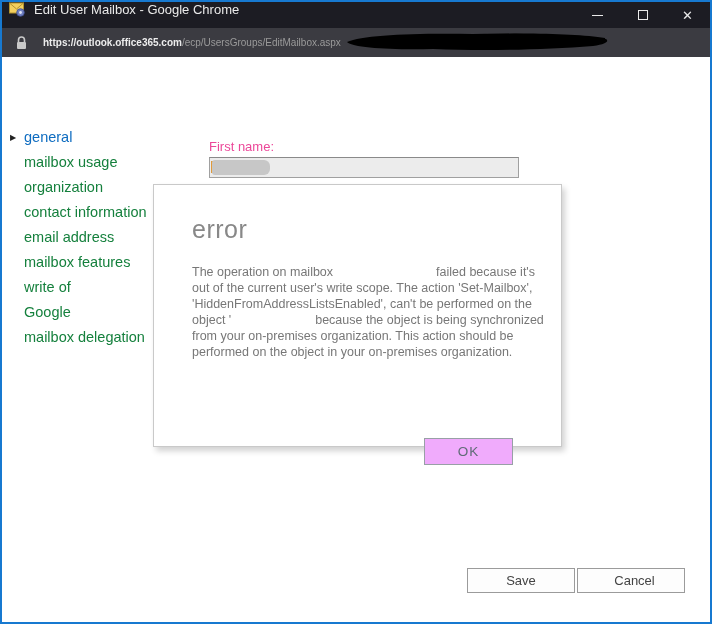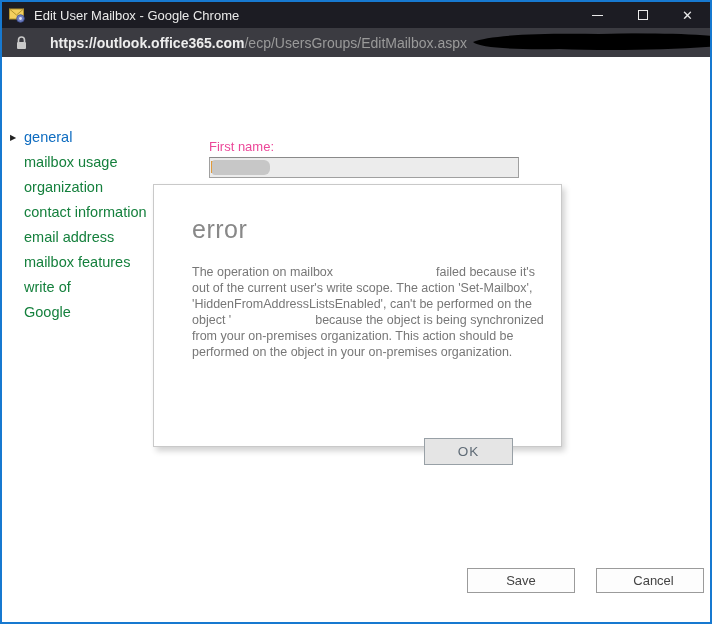--- a/index.html
+++ b/index.html
@@ -6,37 +6,37 @@
   html,body { width:712px; height:624px; background:#fff; font-family:"Liberation Sans", sans-serif; }
 
   .window {
     position:relative; width:712px; height:624px;
     border:2px solid #1779d0; background:#fff; overflow:hidden;
   }
 
   
   .titlebar {
     position:absolute; left:0; top:0; width:708px; height:26px;
-    background:#1c1c23; display:flex; align-items:center;
+    background:#1c1c23; display:flex; 
   }
   .favicon { width:17px; height:15px; margin-left:7px; flex:0 0 auto; }
   .window-title { color:#eaeaea; font-size:13px; margin-left:8px; white-space:nowrap; }
   .win-controls { margin-left:auto; display:flex; height:100%; }
   .win-btn { width:45px; height:100%; display:flex; align-items:center; justify-content:center; cursor:default; }
   .min-glyph { display:block; width:11px; height:1px; background:#eaeaea; }
   .max-glyph { display:block; width:10px; height:10px; border:1px solid #eaeaea; }
   .close-glyph { color:#eaeaea; font-size:13px; line-height:1; }
 
   
   .urlbar {
     position:absolute; left:0; top:26px; width:708px; height:29px;
     background:#3b3b41; display:flex; align-items:center;
   }
   .lock-icon { margin-left:14px; flex:0 0 auto; }
-  .url-text { margin-left:23px; font-size:14px; white-space:nowrap; }
+  .url-text { margin-left:16px; font-size:10px; white-space:nowrap; }
   .url-domain { color:#ededed; font-weight:bold; }
   .url-path { color:#9a9a9a; }
   .url-scribble { margin-left:2px; margin-top:-2px; flex:0 0 auto; }
 
   
   .page { position:absolute; left:0; top:55px; width:708px; height:565px; background:#fff; }
 
   
   .nav { position:absolute; left:8px; top:68px; width:160px; }
   .nav-item { position:relative; height:25px; line-height:25px; padding-left:14px;
@@ -57,29 +57,29 @@
             background:#fff; border:1px solid #c9c9c9;
             box-shadow:3px 4px 6px rgba(0,0,0,0.18); z-index:5; }
   .dialog-title { position:absolute; left:38px; top:30px; font-size:25px;
                   font-weight:400; color:#888; letter-spacing:0.5px; }
   .dialog-text { position:absolute; left:38px; top:79px; width:352px;
                  font-size:12.5px; line-height:16px; color:#777; }
   .gap { display:inline-block; height:1px; }
   .gap1 { width:96px; }
   .gap2 { width:77px; }
   .ok-btn { position:absolute; left:270px; top:253px; width:89px; height:27px;
-            background:#e5e5e5; border:1px solid #98a0a6; color:#5f6b76;
+            background:#f0abfc; border:1px solid #98a0a6; color:#5f6b76;
             font-size:13.5px; letter-spacing:1px; font-family:"Liberation Sans",sans-serif; cursor:pointer; }
 
   
   .footer-btn { position:absolute; height:25px; width:108px; top:511px;
                 background:#fdfdfd; border:1px solid #9b9b9b; color:#444;
                 font-size:13px; font-family:"Liberation Sans",sans-serif; cursor:pointer; }
   .save-btn { left:465px; }
-  .cancel-btn { left:594px;padding-left:7px; }
+  .cancel-btn { left:575px;padding-left:7px; }
 </style>
 </head>
 <body>
 
 <div class="window">
 
   <div class="titlebar">
     <svg class="favicon" viewBox="0 0 17 15">
       <rect x="0.5" y="1" width="14" height="10" fill="#f3cf5e" stroke="#b2922f" stroke-width="1"></rect>
       <path d="M0.5,1 L7.5,7 L14.5,1" fill="none" stroke="#b2922f" stroke-width="1"></path>
@@ -116,20 +116,21 @@
 
     <nav class="nav">
         <div class="nav-item selected"><span class="arrow">▶</span><span>general</span></div>
         <div class="nav-item"><span>mailbox usage</span></div>
         <div class="nav-item"><span>organization</span></div>
         <div class="nav-item"><span>contact information</span></div>
         <div class="nav-item"><span>email address</span></div>
         <div class="nav-item"><span>mailbox features</span></div>
         <div class="nav-item"><span>write of</span></div>
         <div class="nav-item"><span>Google</span></div>
+        <div class="nav-item"><span>mailbox delegation</span></div>
       </nav>
 
     <div class="field-label">First name:</div>
     <div class="field-input">
       <span class="redact-caret"></span>
       <span class="redact-blob"></span>
     </div>
 
     <div class="dialog">
       <div class="dialog-title">error</div>

